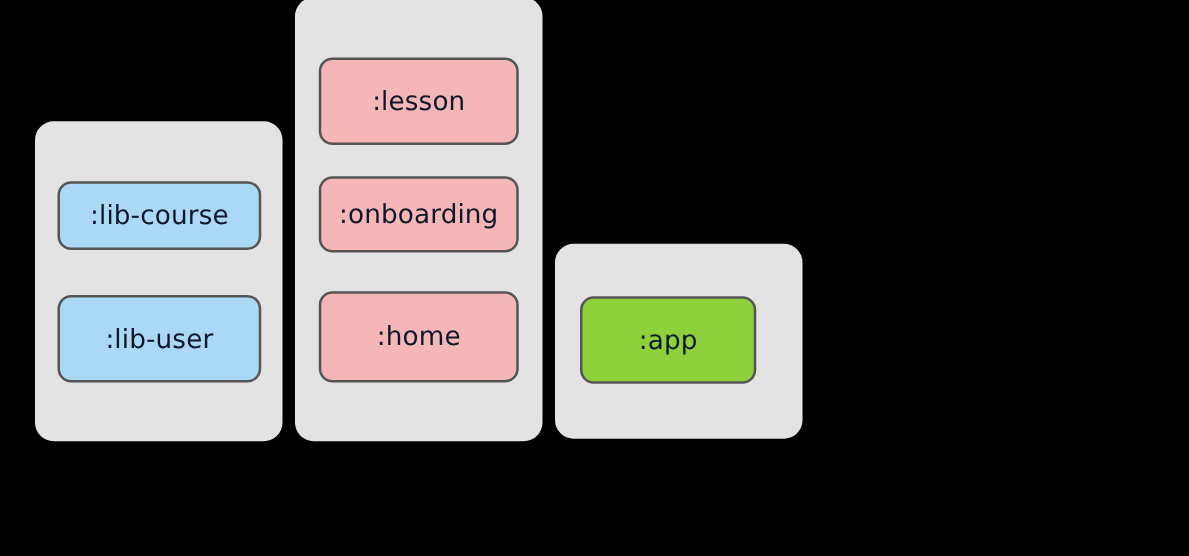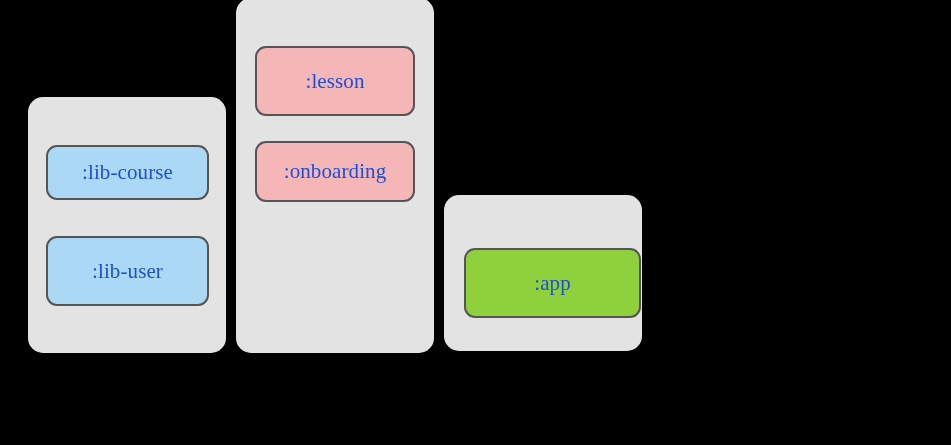--- a/index.html
+++ b/index.html
@@ -27,45 +27,44 @@
     box-sizing: border-box;
   }
   .node {
     position: absolute;
     box-sizing: border-box;
     border: 2px solid #555555;
     border-radius: 11px;
     display: flex;
     align-items: center;
     justify-content: center;
-    color: #1d4ed8;
+    color: #0f172a;
     font-size: 21px;
     font-weight: 400;
     letter-spacing: 0.1px;
     line-height: 1;
     white-space: nowrap;
-    font-family: Liberation Serif, serif;
   }
   .node-label {
     display: block;
     pointer-events: none;
   }
 
   
   #cluster-libs   { left: 28px;  top: 97px;  width: 198px; height: 256px; }
   #cluster-feats  { left: 236px; top: -2px;  width: 198px; height: 355px; }
   #cluster-apps   { left: 444px; top: 195px; width: 198px; height: 156px; }
 
   
   #node-lib-course { left: 46px;  top: 145px; width: 163px; height: 55px; }
   #node-lib-user   { left: 46px;  top: 236px; width: 163px; height: 70px; text-align: center; }
   #node-lesson     { left: 255px; top: 46px;  width: 160px; height: 70px; }
   #node-onboarding { left: 255px; top: 141px; width: 160px; height: 61px; }
   #node-home       { left: 255px; top: 233px; width: 160px; height: 73px; }
-  #node-app        { left: 464px; top: 248px; width: 177px; height: 70px; }
+  #node-app        { left: 464px; top: 237px; width: 141px; height: 70px; }
 
   
   .fill-lib     { background: #abd9f5; }
   .fill-feature { background: #f4b6b6; }
   .fill-app     { background: #8ed13c; }
 </style>
 </head>
 <body>
 
 <div id="canvas">
@@ -83,20 +82,23 @@
   <div class="cluster" id="cluster-feats"></div>
 
   <div class="node fill-feature" id="node-lesson">
     <span class="node-label">:lesson</span>
   </div>
 
   <div class="node fill-feature" id="node-onboarding">
     <span class="node-label">:onboarding</span>
   </div>
 
+  <div class="node fill-feature" id="node-home">
+    <span class="node-label">:home</span>
+  </div>
 
   <div class="cluster" id="cluster-apps"></div>
 
   <div class="node fill-app" id="node-app">
     <span class="node-label">:app</span>
   </div>
 
 </div>
 
 </body></html>

